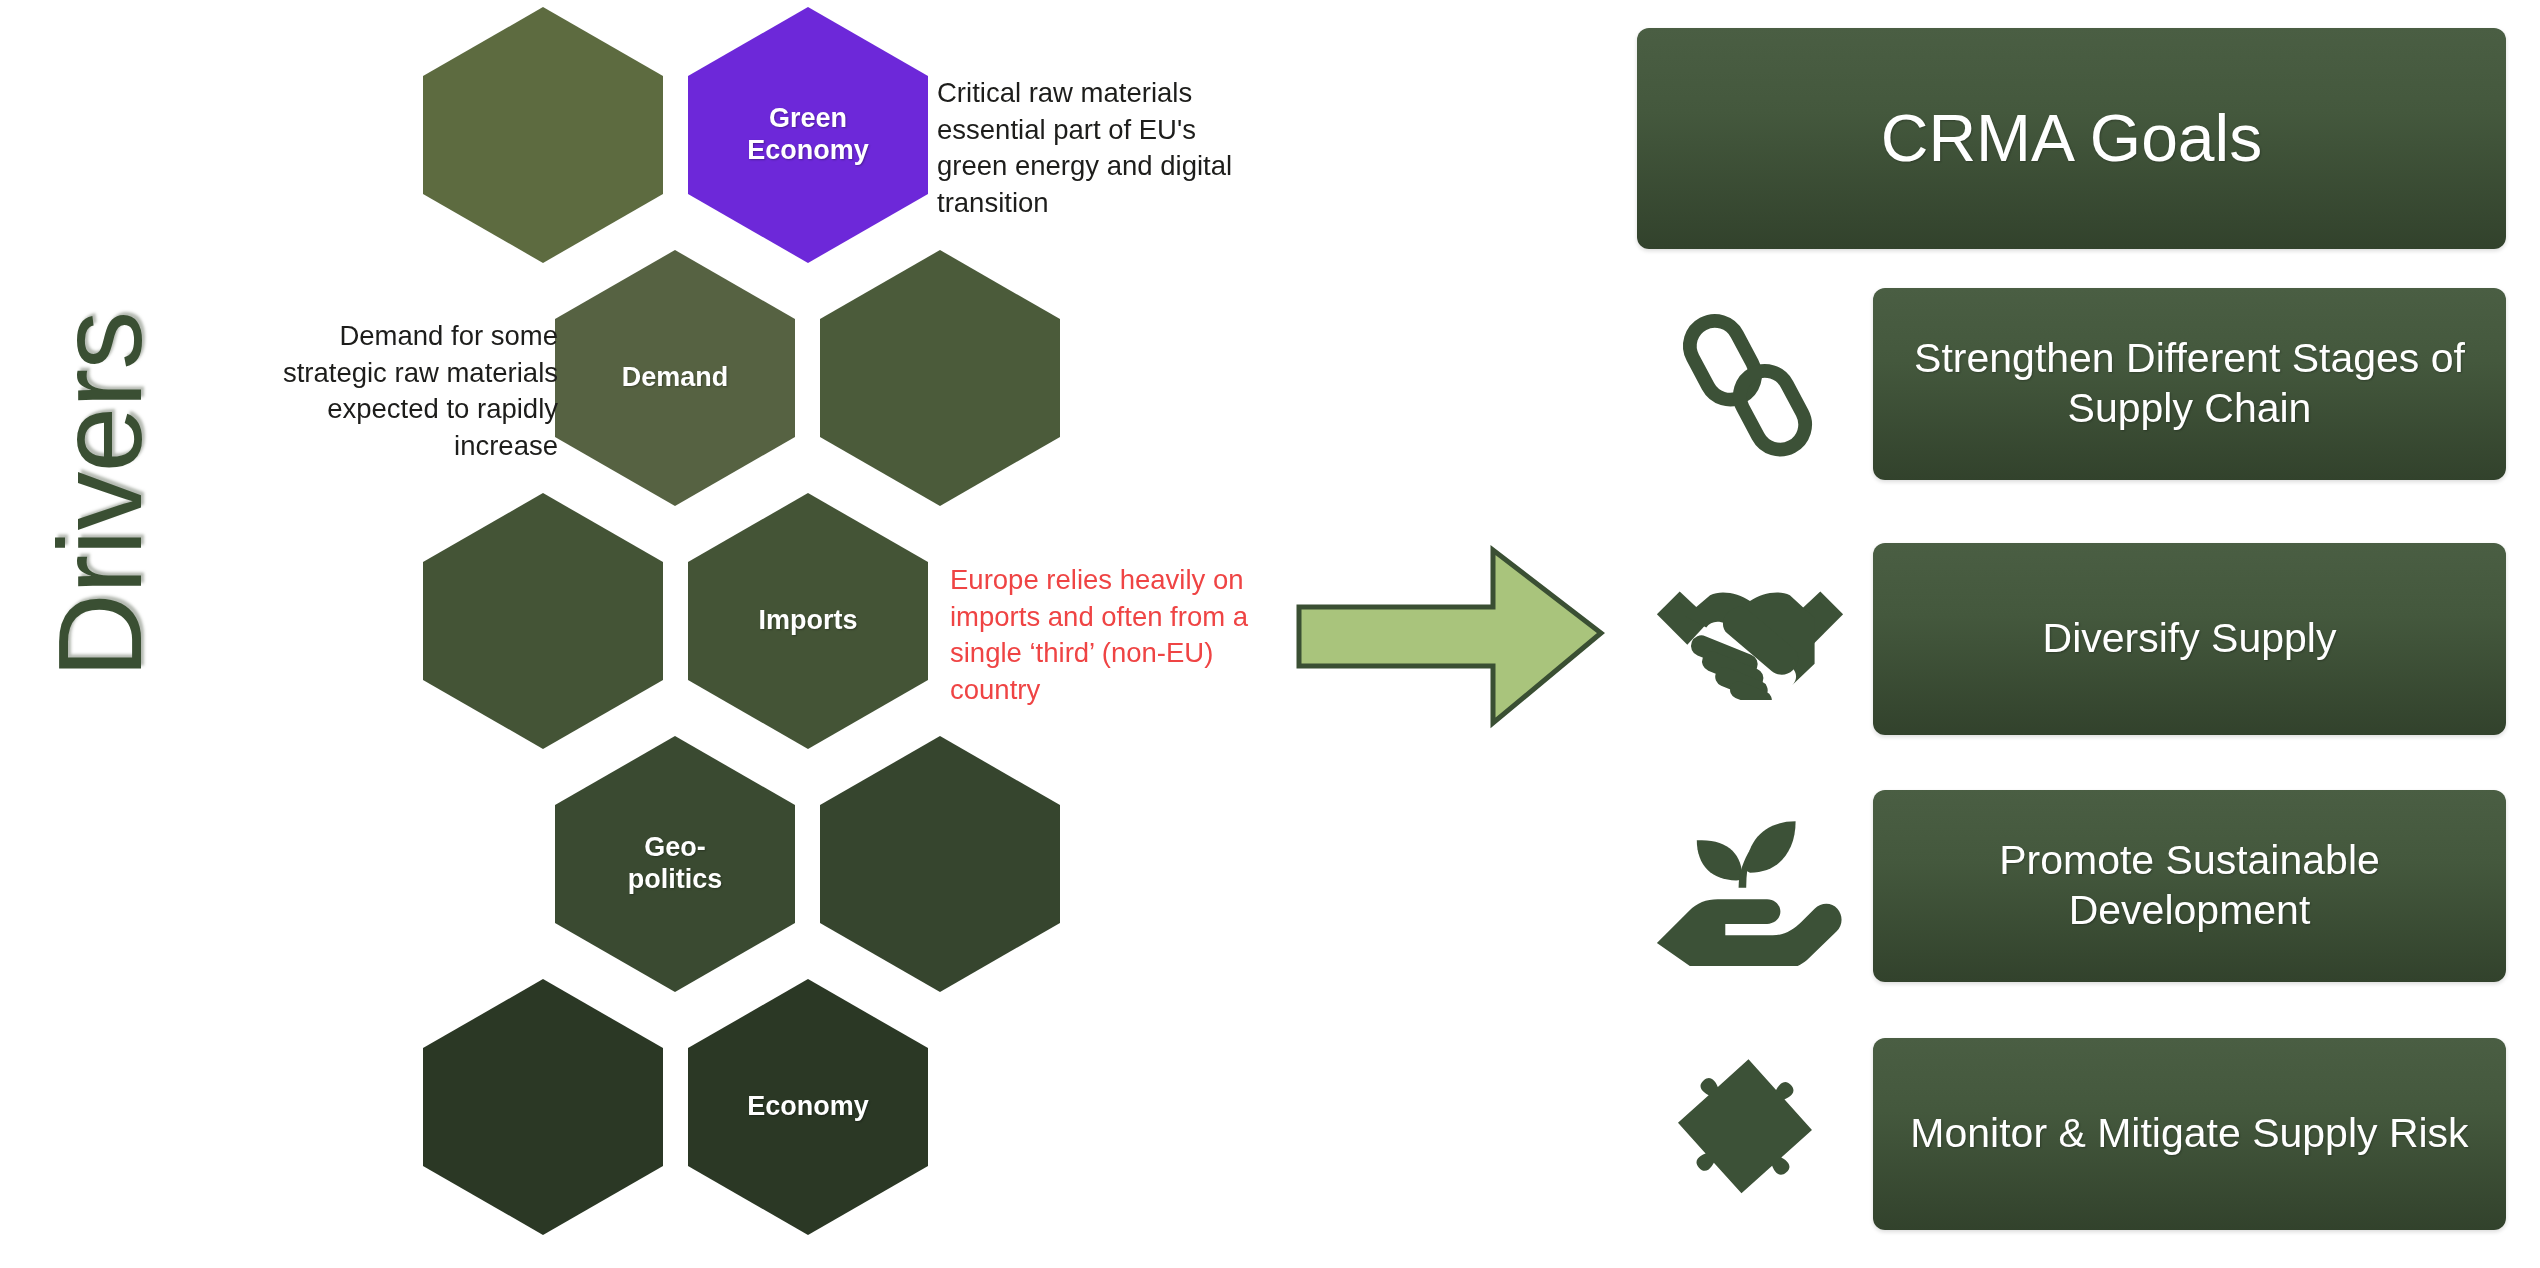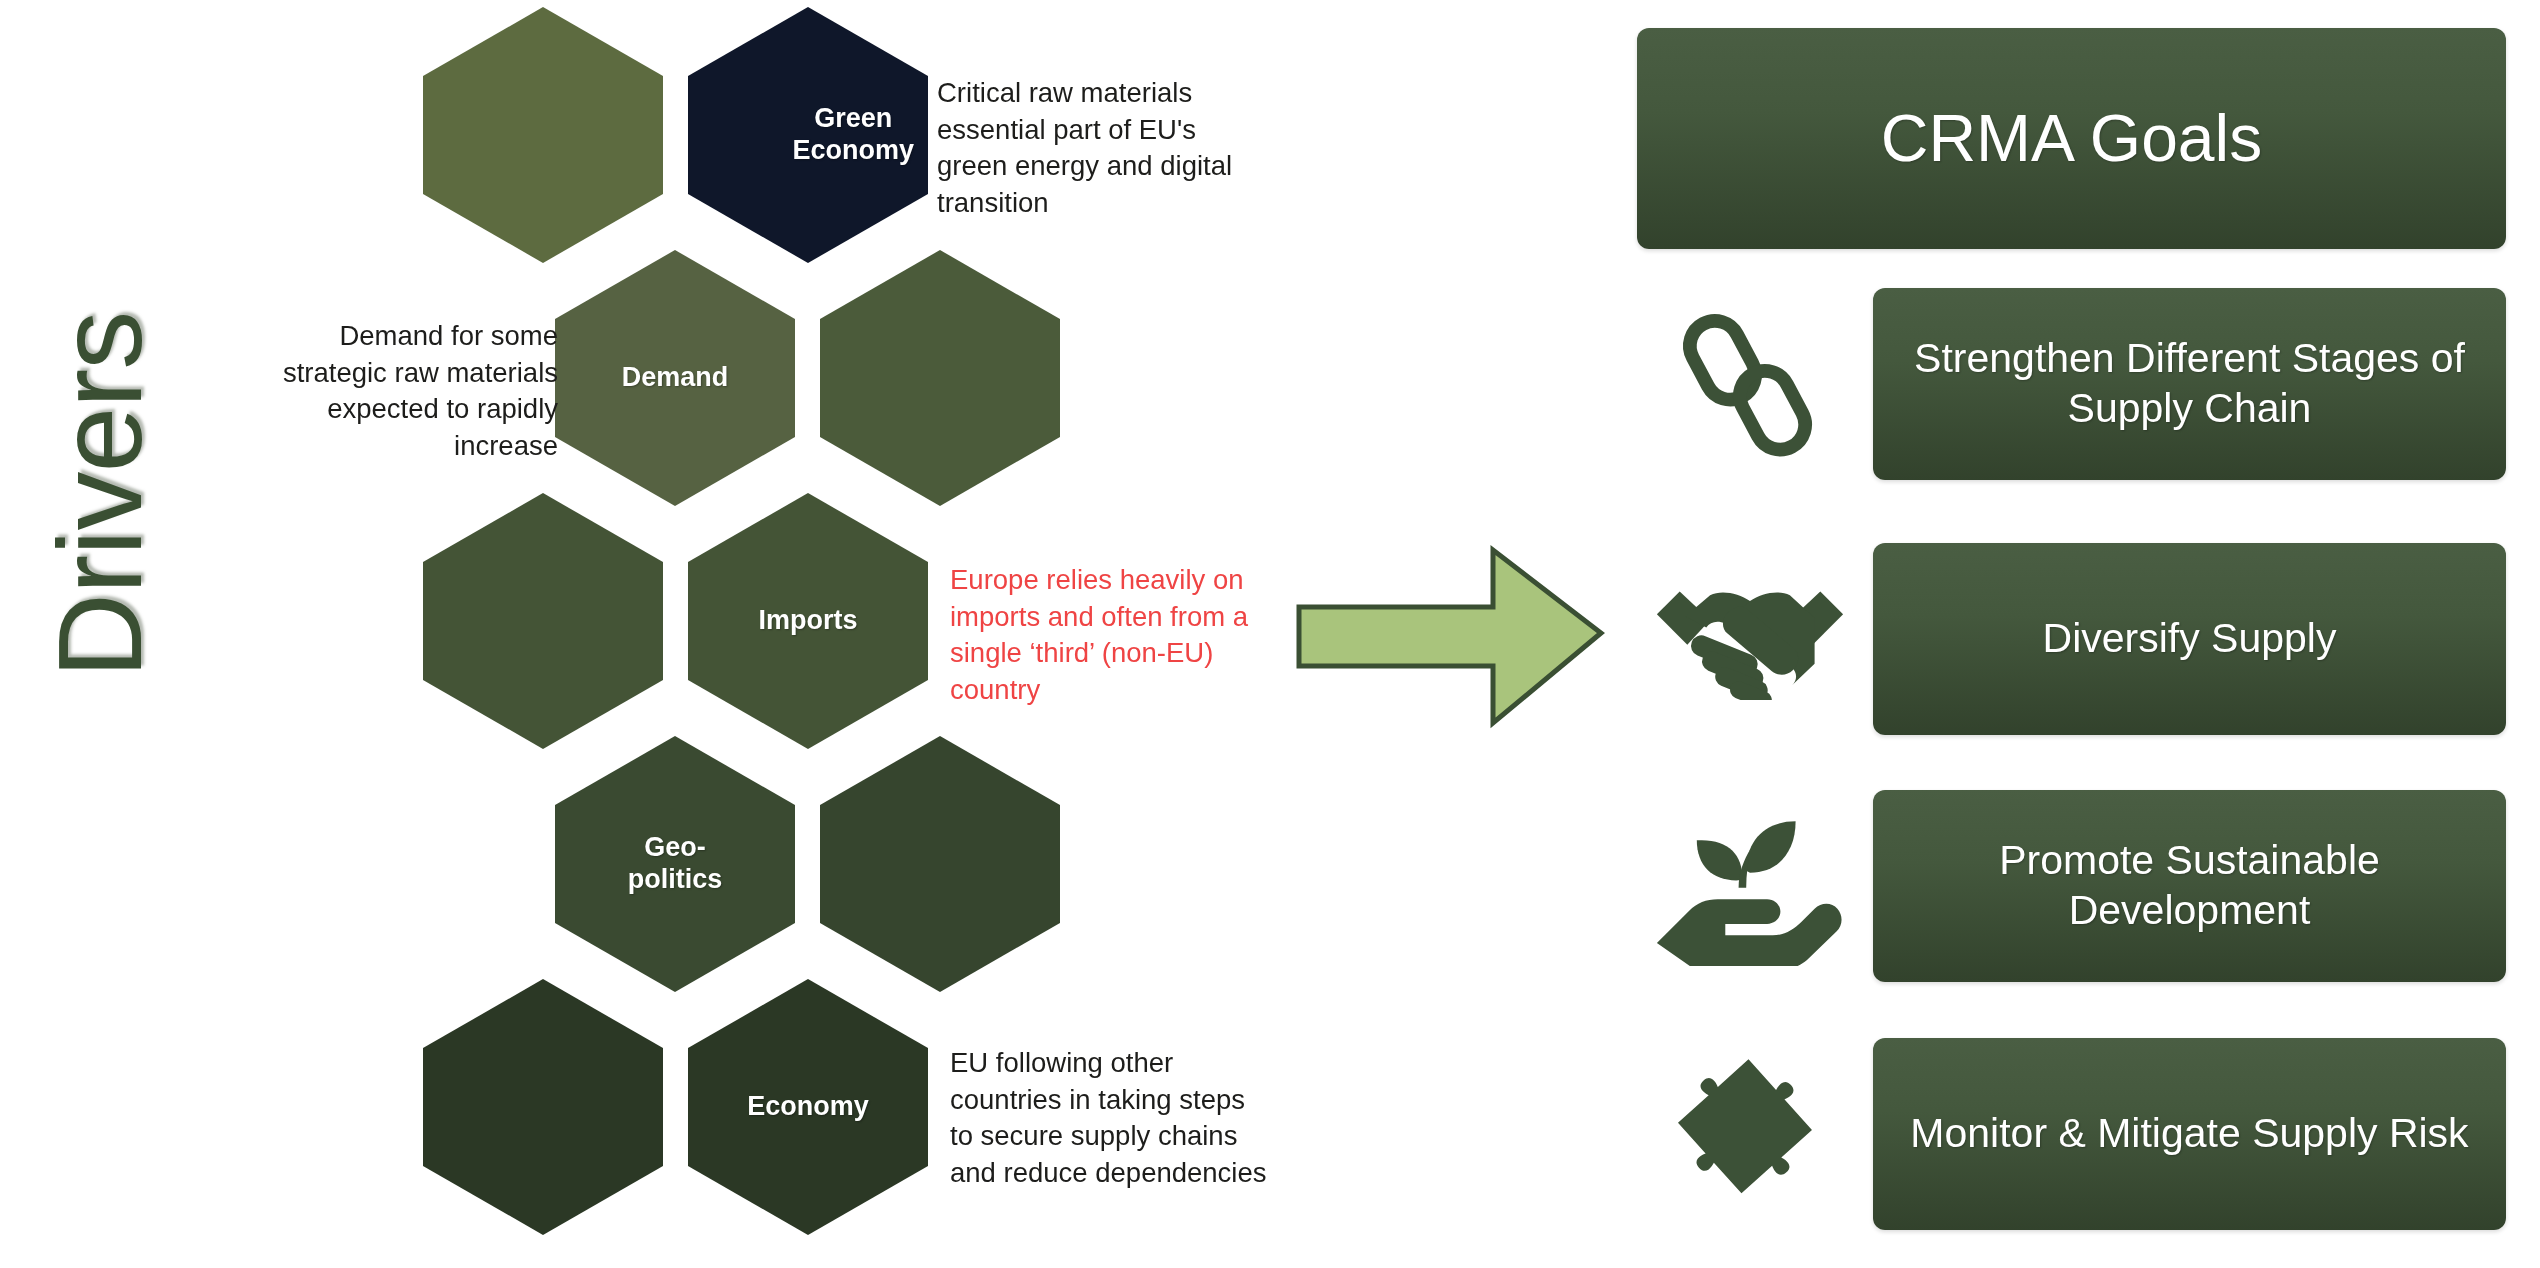--- a/index.html
+++ b/index.html
@@ -132,21 +132,21 @@
 </head>
 <body>
 
 <div id="canvas">
 
   <div class="drivers-title" style="color: rgb(58, 79, 51);">Drivers</div>
 
   <div class="hex" id="hexA" style="left: 423px; top: 7px; background: rgb(93, 107, 64);">
     <div class="hex-label"></div>
   </div>
-  <div class="hex" id="hexB" style="left: 688px; top: 7px; background: #0f172a; justify-content: flex-end;">
+  <div class="hex" id="hexB" style="left: 688px; top: 7px; background: #6d28d9;">
     <div class="hex-label">
       <span>Green</span><br>
       <span>Economy</span>
     </div>
   </div>
 
   <div class="hex" id="hexC" style="left: 555px; top: 250px; background: rgb(86, 98, 66);">
     <div class="hex-label">Demand</div>
   </div>
   <div class="hex" id="hexD" style="left: 820px; top: 250px; background: rgb(75, 91, 58);">
@@ -177,21 +177,20 @@
     <div class="hex-label">Economy</div>
   </div>
 
   <div class="driver-text right" style="left: 937px; top: 75px; width: 310px; color: rgb(29, 29, 27);">Critical raw materials essential part of EU's green energy and digital transition</div>
 
   <div class="driver-text left" style="left: 268px; top: 318px; width: 290px; color: rgb(29, 29, 27);">Demand for some strategic raw materials expected to rapidly increase</div>
 
   <div class="driver-text right" style="left: 950px; top: 562px; width: 310px; color: #ef4444;">Europe relies heavily on imports and often from a single ‘third’ (non-EU) country</div>
 
 
-  <div class="driver-text right" style="left: 950px; top: 1045px; width: 318px; color: rgb(29, 29, 27);">EU following other countries in taking steps to secure supply chains and reduce dependencies</div>
 
   <div class="arrow-wrap">
     <svg viewBox="0 0 310 215" width="310" height="215">
       <polygon points="4,82 198,82 198,25 306,108 198,198 198,141 4,141" fill="#a9c47c" stroke="#3a4f33" stroke-width="5" stroke-linejoin="miter"></polygon>
     </svg>
   </div>
 
   <div class="goal-box goal-header">
     <div class="goal-text">CRMA Goals</div>
   </div>

